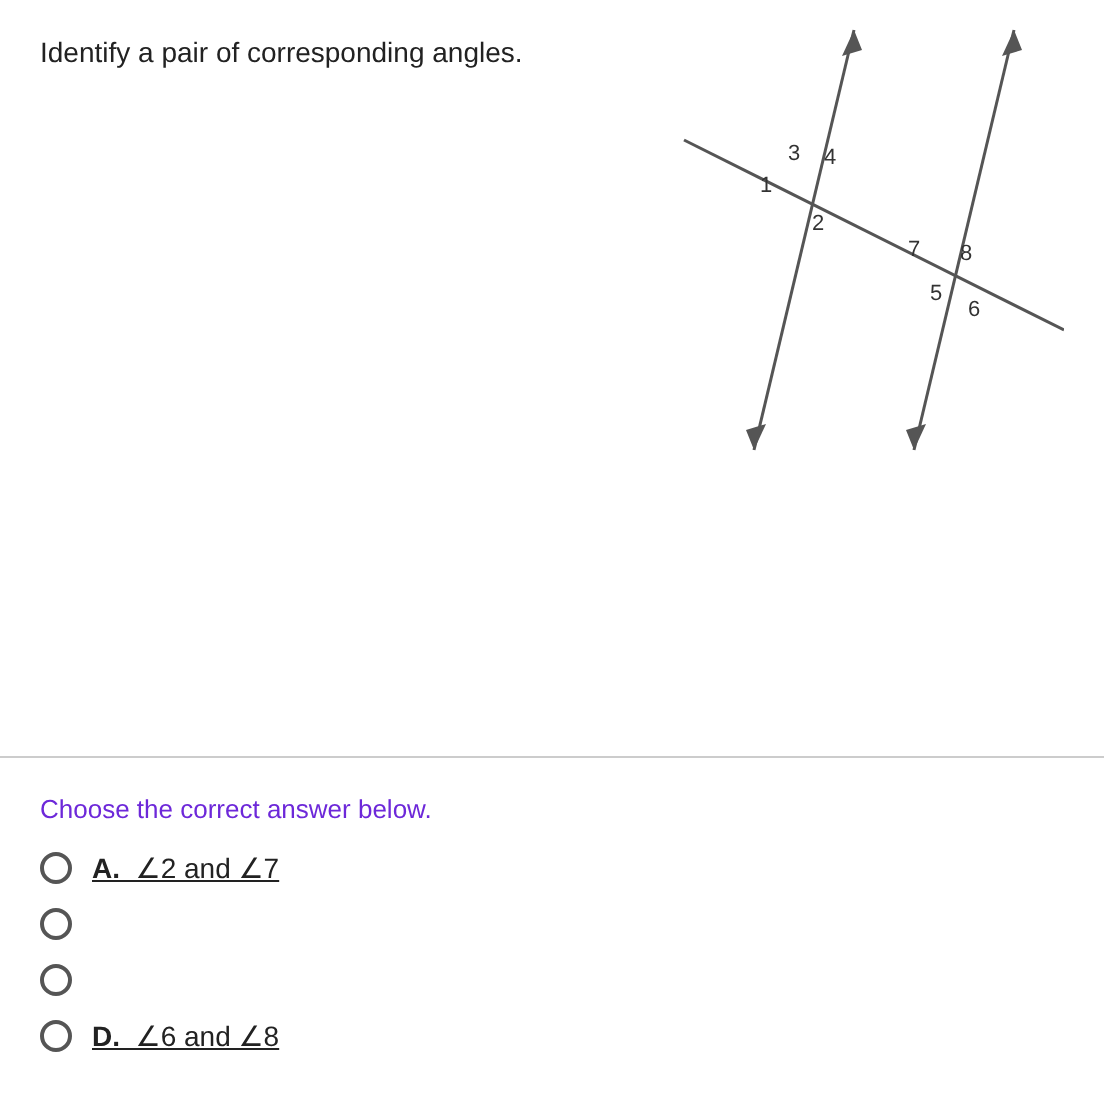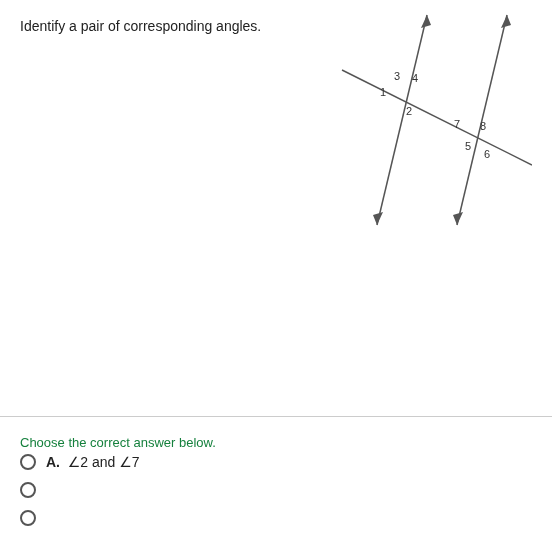--- a/index.html
+++ b/index.html
@@ -42,30 +42,31 @@
       width: 200px;
       height: 220px;
     }
 
     .answer-area {
       padding: 18px 20px 20px 20px;
     }
 
     .choose-label {
       font-size: 13px;
-      color: #15803d;
-      margin-bottom: 4px;
+      color: #6d28d9;
+      margin-bottom: 14px;
     }
 
     .option {
       display: flex;
       align-items: flex-start;
       margin-bottom: 12px;
       cursor: pointer;
       gap: 10px;
+      text-decoration: underline;
     }
 
     .radio-circle {
       width: 16px;
       height: 16px;
       border-radius: 50%;
       border: 2px solid #555;
       display: inline-block;
       flex-shrink: 0;
       background: #fff;
@@ -131,15 +132,21 @@
     </div>
 
     <div class="option">
       <span class="radio-circle"></span>
     </div>
 
     <div class="option">
       <span class="radio-circle"></span>
     </div>
 
+    <div class="option">
+      <span class="radio-circle"></span>
+      <span class="option-label">
+        <strong>D.</strong>&nbsp; ∠6 and ∠8
+      </span>
+    </div>
   </div>
 
 </div>
 
 </body></html>

